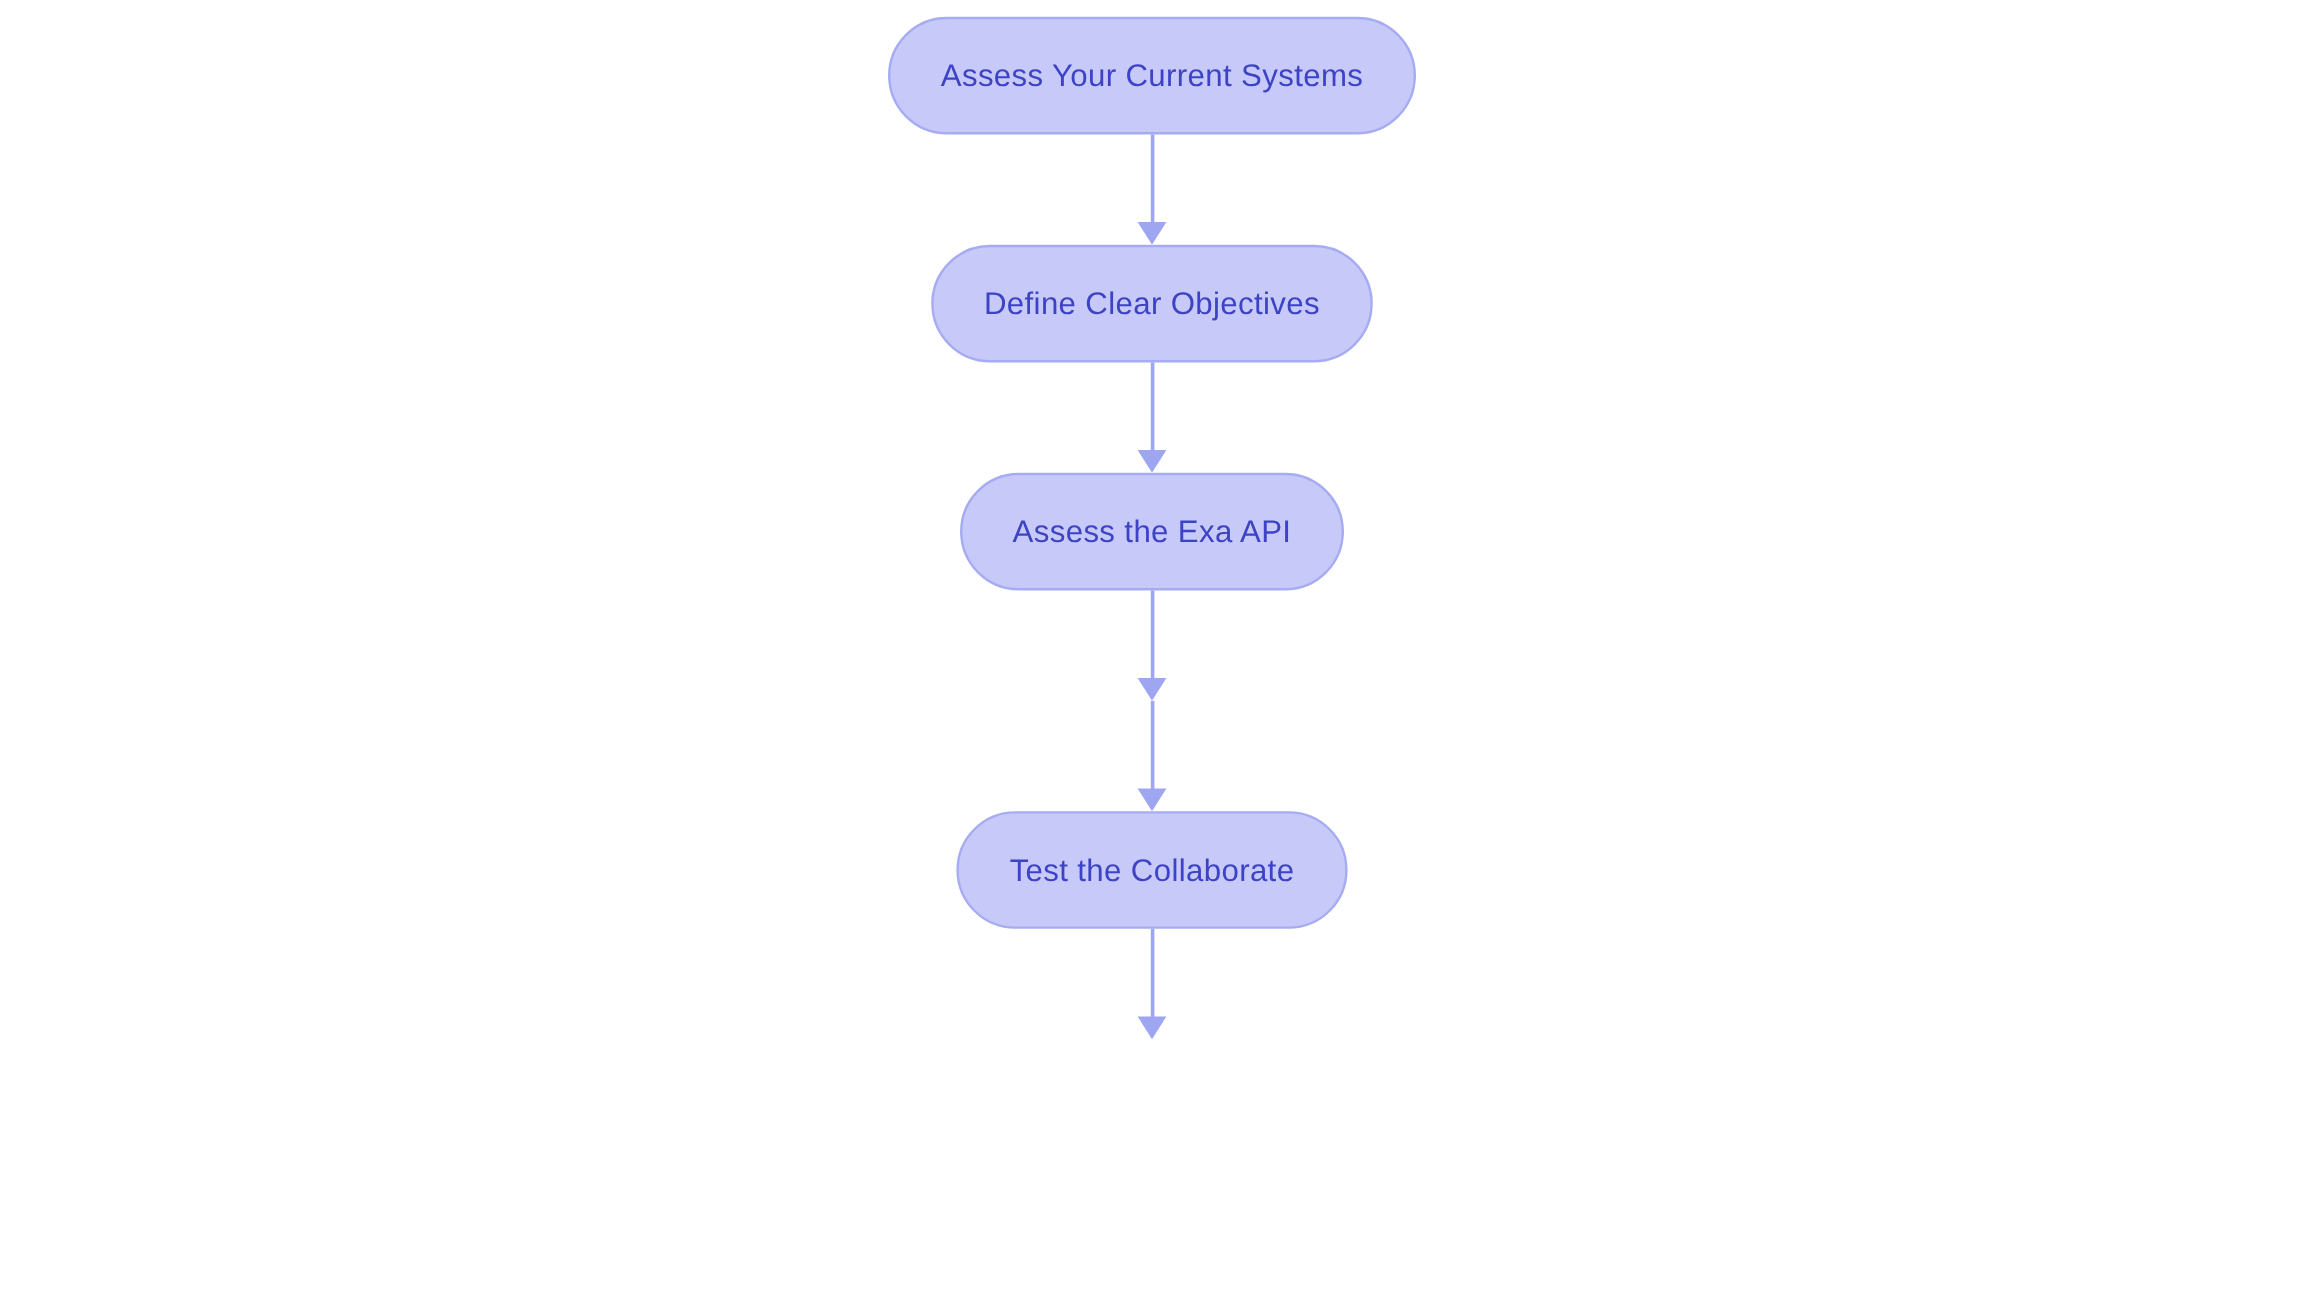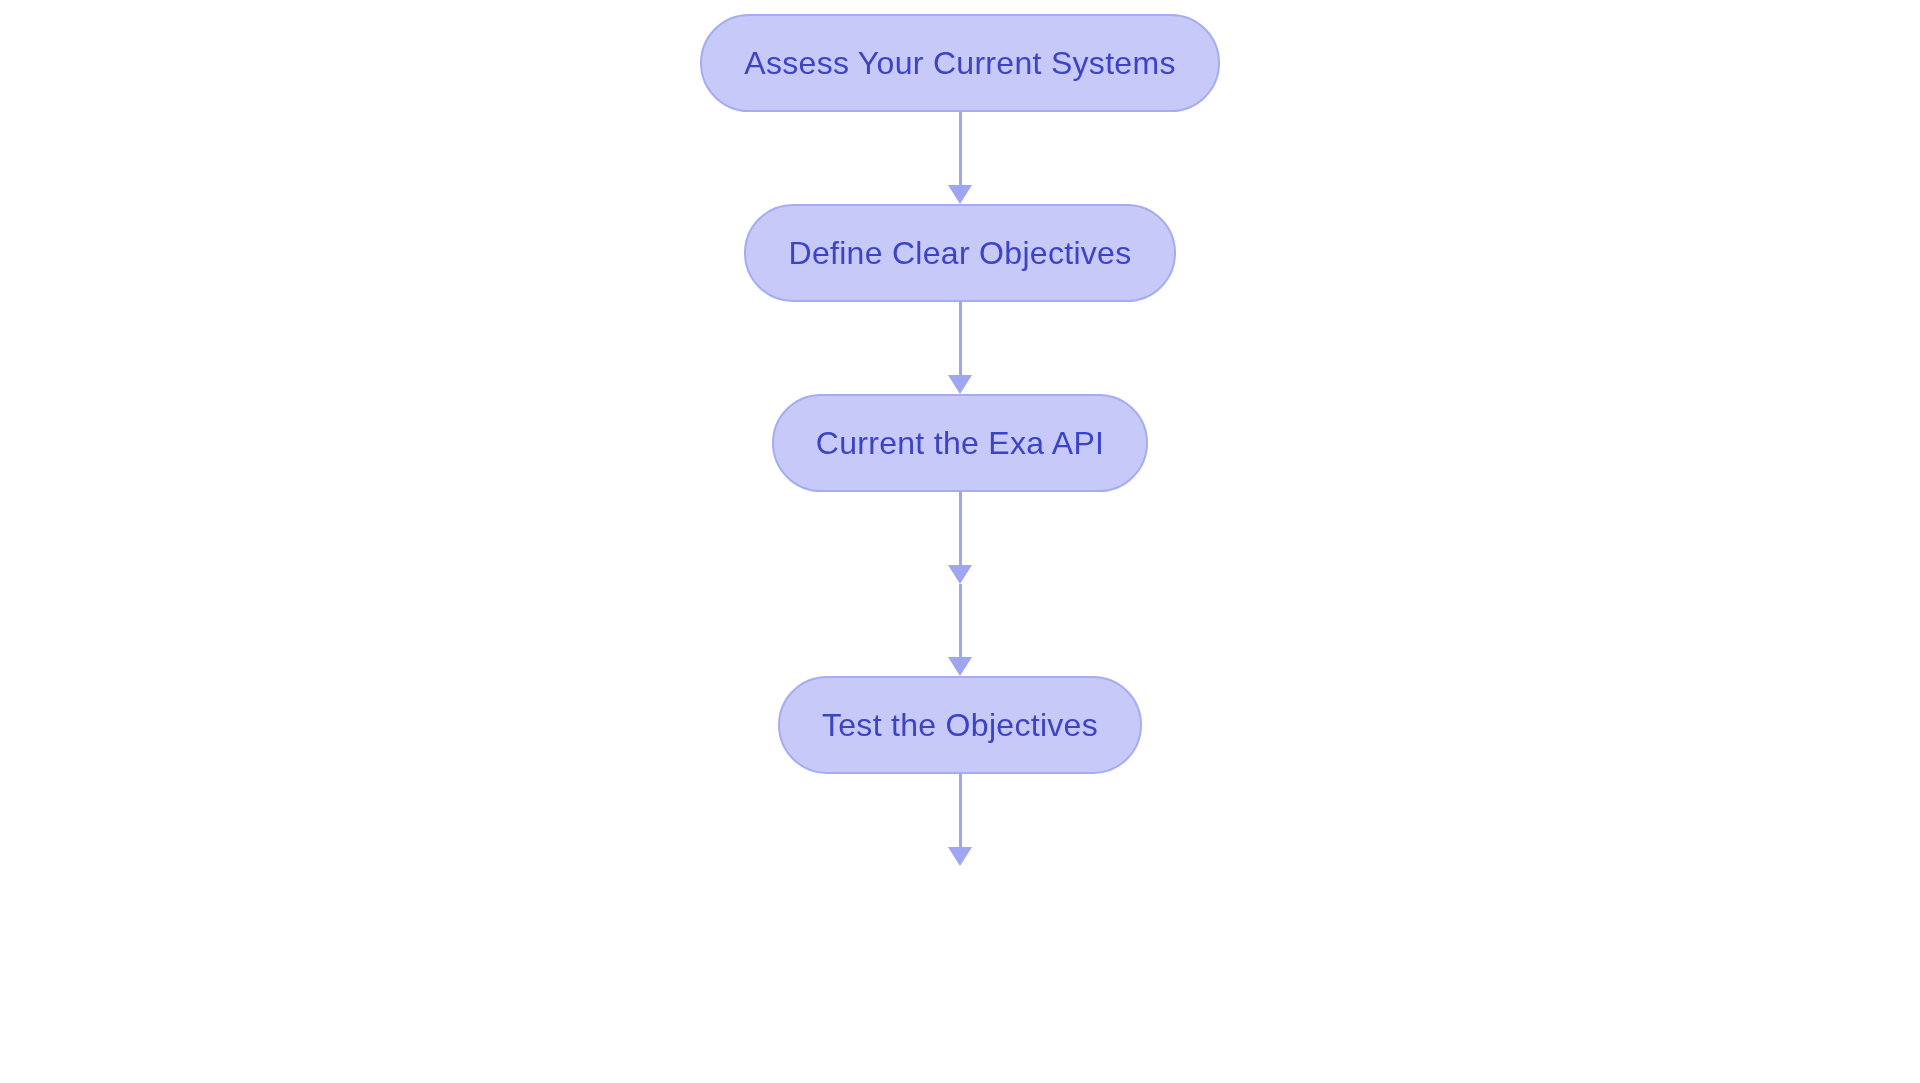--- a/index.html
+++ b/index.html
@@ -28,21 +28,21 @@
     height: 98px;
     box-sizing: border-box;
     border-radius: 49px;
     background: var(--node-fill, #c7c9f8);
     border: 2px solid var(--node-border, #a6acf2);
     color: var(--node-text, #3c43c5);
     display: flex;
     align-items: center;
     justify-content: center;
     padding: 0 42px;
-    font-size: 32px;
+    font-size: 26px;
     font-weight: 500;
     letter-spacing: 0.3px;
     white-space: nowrap;
   }
   .arrow {
     height: 92px;
     display: flex;
     flex-direction: column;
     align-items: center;
   }
@@ -78,36 +78,36 @@
     <div class="node">
       <span>Define Clear Objectives</span>
     </div>
 
     <div class="arrow">
       <div class="stem"></div>
       <div class="head"></div>
     </div>
 
     <div class="node">
-      <span>Current the Exa API</span>
+      <span>Assess the Exa API</span>
     </div>
 
     <div class="arrow">
       <div class="stem"></div>
       <div class="head"></div>
     </div>
 
 
     <div class="arrow">
       <div class="stem"></div>
       <div class="head"></div>
     </div>
 
     <div class="node">
-      <span>Test the Objectives</span>
+      <span>Test the Collaborate</span>
     </div>
 
     <div class="arrow">
       <div class="stem"></div>
       <div class="head"></div>
     </div>
 
 
   </div>
 </div>

